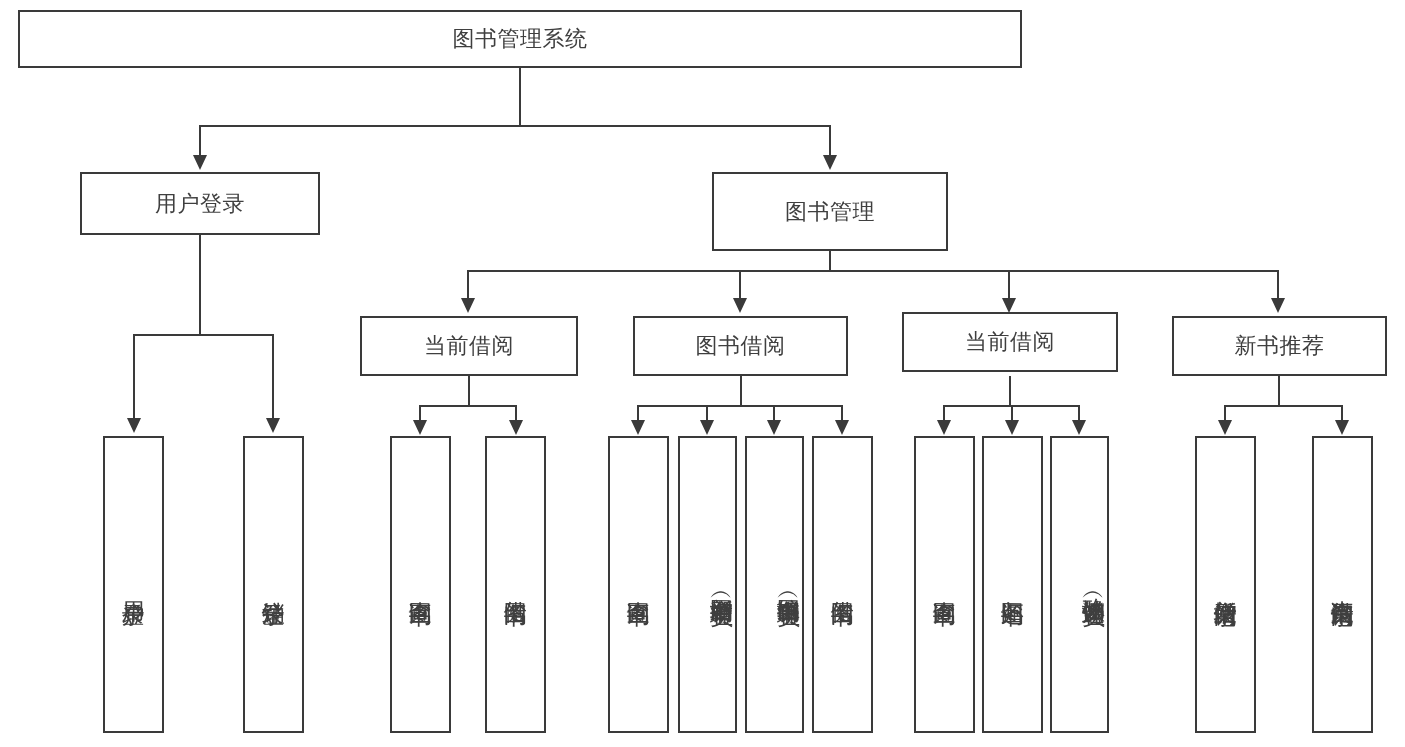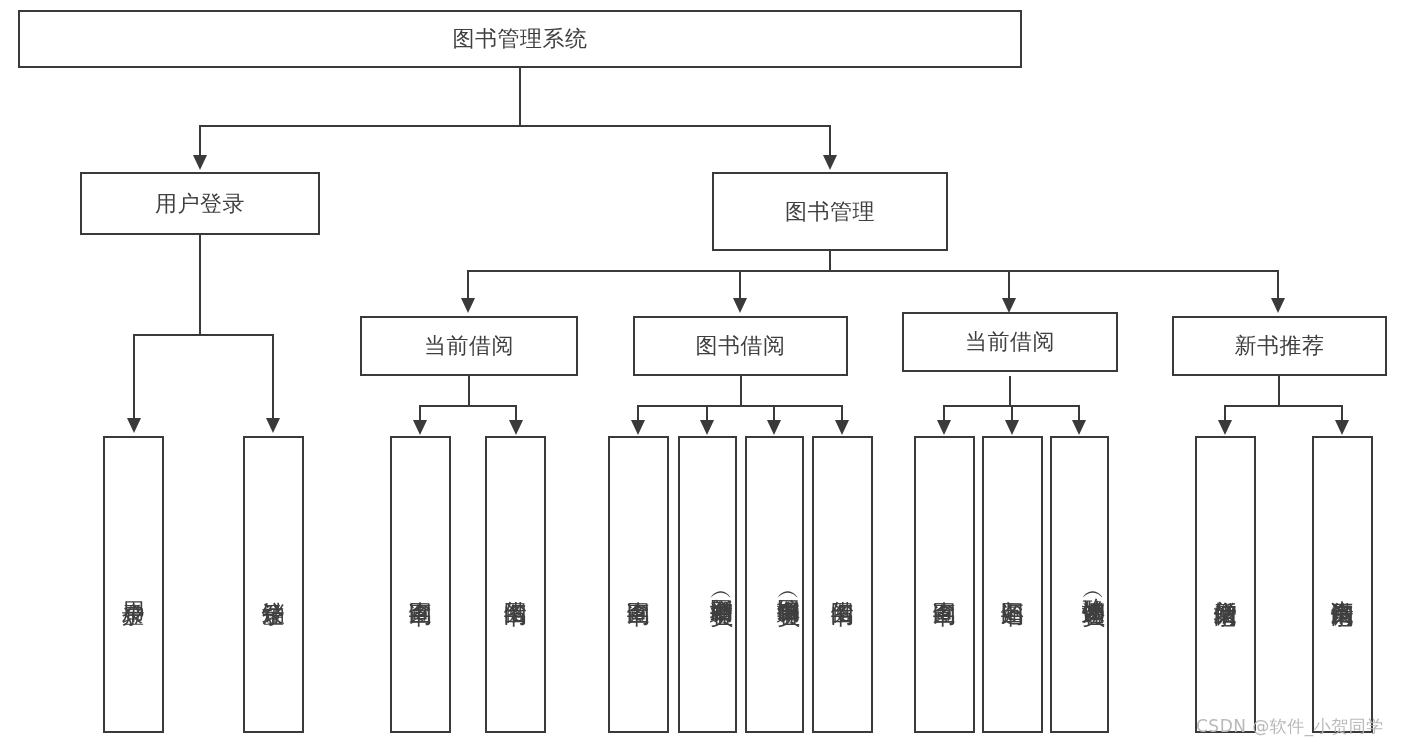--- a/index.html
+++ b/index.html
@@ -148,15 +148,14 @@
   <div class="node v mid" style="left:608px; top:436px; width:61px; height:297px;">查询图书</div>
   <div class="node v" style="left:678px; top:436px; width:59px; height:297px;">新增图书（管理员）</div>
   <div class="node v" style="left:745px; top:436px; width:59px; height:297px;">编辑图书（管理员）</div>
   <div class="node v mid" style="left:812px; top:436px; width:61px; height:297px;">借阅图书</div>
   <div class="node v mid" style="left:914px; top:436px; width:61px; height:297px;">查询图书</div>
   <div class="node v mid" style="left:982px; top:436px; width:61px; height:297px;">归还图书</div>
   <div class="node v" style="left:1050px; top:436px; width:59px; height:297px;">确认归还（管理员）</div>
   <div class="node v mid" style="left:1195px; top:436px; width:61px; height:297px;">新增借阅记录</div>
   <div class="node v mid" style="left:1312px; top:436px; width:61px; height:297px;">查询借阅记录</div>
 
-  <div id="watermark" style="left:1196px; top:715px;">CSDN @软件_小贺同学</div>
 
 </div>
 
 </body></html>

